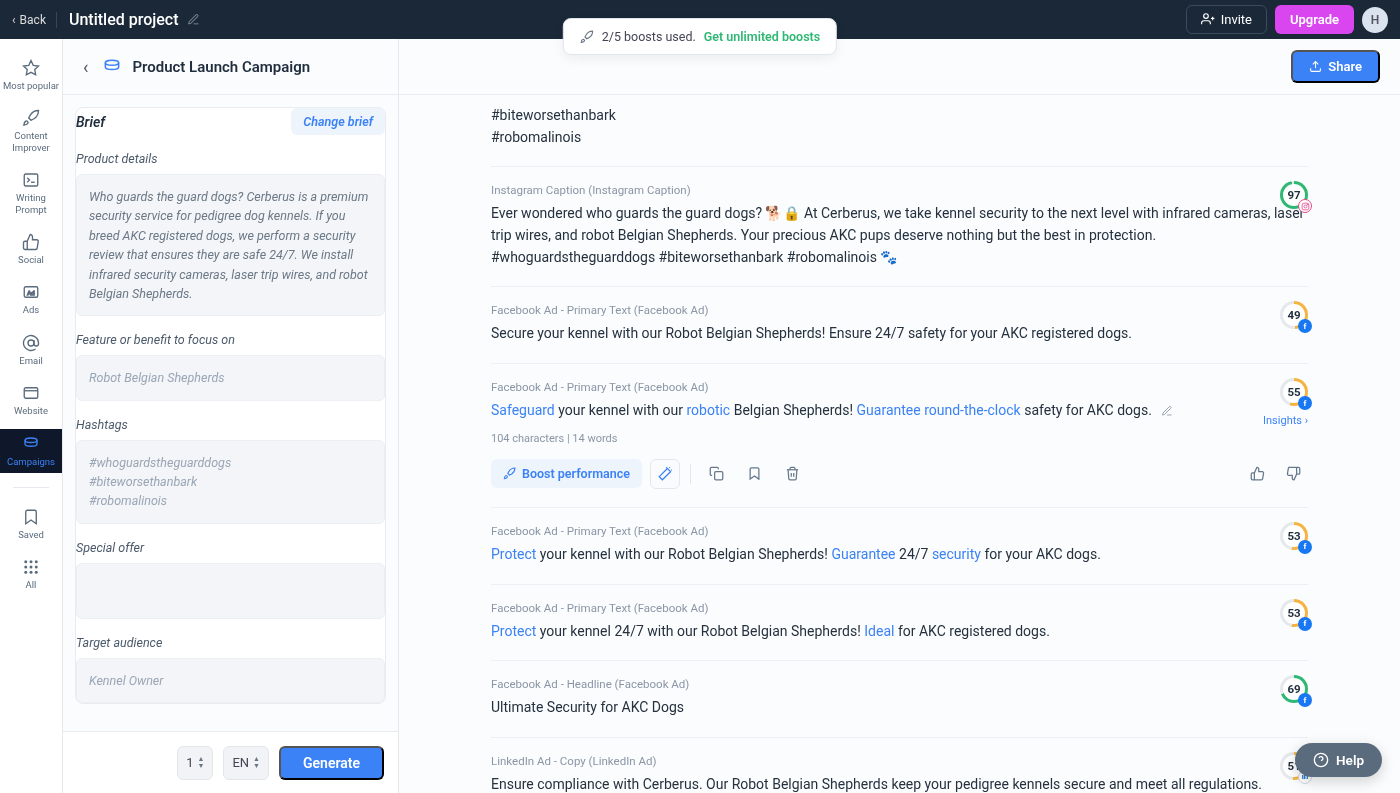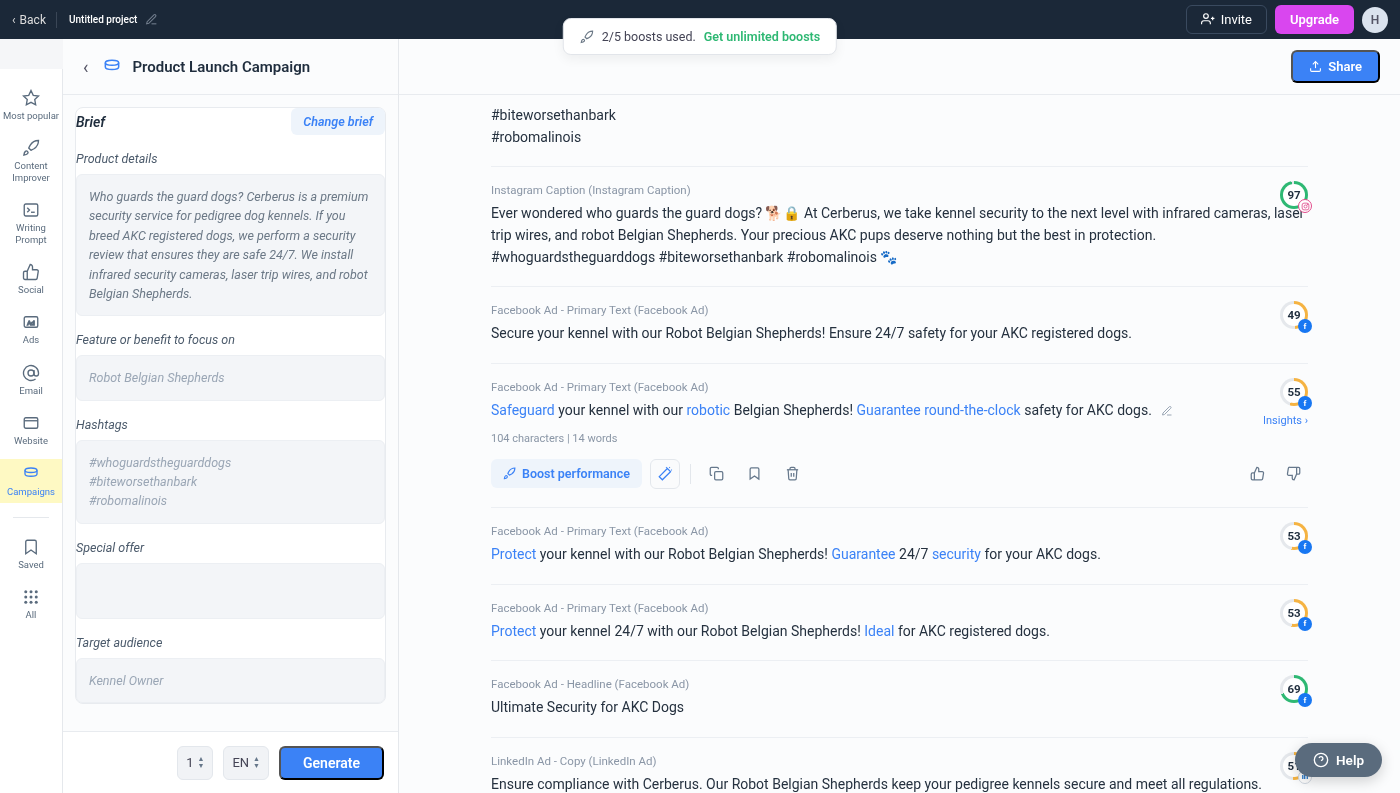--- a/index.html
+++ b/index.html
@@ -3,38 +3,38 @@
 <meta charset="utf-8">
 <style>
 * { box-sizing: border-box; margin: 0; padding: 0; font-family: -apple-system, BlinkMacSystemFont, "Segoe UI", Roboto, sans-serif; }
 html, body { height: 100%; background: #f5f6f8; color: #1f2d3d; overflow: hidden; }
 
 
 .topbar { height: 39px; background: #1b2838; color: #fff; display: flex; align-items: center; padding: 0 12px; justify-content: space-between; }
 .topbar-left { display: flex; align-items: center; gap: 10px; }
 .back-link { font-size: 12px; color: #ddd; cursor: pointer; display:flex; align-items:center; gap:4px;}
 .divider-v { width:1px; height:16px; background:#3a4656; }
-.project-title { font-size: 10px; font-weight:500; color:#fff; margin-left:2px; display:flex; align-items:center; gap:8px;}
+.project-title { font-size: 16px; font-weight:500; color:#fff; margin-left:2px; display:flex; align-items:center; gap:8px;}
 .pencil { opacity:.6; }
 .topbar-right { display:flex; align-items:center; gap:8px; }
 .btn { border-radius:6px; padding:6px 14px; font-size:13px; cursor:pointer; display:inline-flex; align-items:flex-start; gap:6px; border:1px solid transparent;}
 .btn-invite { background:transparent; border:1px solid #3a4a5f; color:#fff; }
 .btn-upgrade { background:#d946ef; color:#fff; font-weight:600;}
 .avatar { width:26px; height:26px; border-radius:50%; background:#dbe3ee; color:#556; display:flex; align-items:center; justify-content:center; font-size:12px; font-weight:600;}
 
 .boost-banner { position:absolute; top:18px; left:50%; transform:translateX(-50%); background:#fff; border:1px solid #e2e5ea; border-radius:8px; padding:10px 16px; font-size:12.5px; color:#445; display:flex; align-items:center; gap:8px; box-shadow:0 4px 12px rgba(0,0,0,.06); z-index:20;}
 .boost-banner a { color:#2eb873; font-weight:600; text-decoration:none;}
 
 .app-body { display:flex; height: calc(100% - 39px); }
 
 
-.sidebar { width:63px; background:#fff; border-right:1px solid #e5e8ec; padding-top:14px; display:flex; flex-direction:column; align-items:center; gap:6px;margin-top:30px;}
+.sidebar { width:63px; background:#fff; border-right:1px solid #e5e8ec; padding-top:14px; display:flex; flex-direction:column; align-items:center; gap:6px;}
 .nav-item { width:100%; display:flex; flex-direction:column; align-items:center; gap:3px; font-size:9.5px; color:#5a6b7d; padding:6px 0; cursor:pointer; line-height:1.2; text-align:center;}
 .nav-item svg, .nav-item .icon { width:18px; height:18px; }
-.nav-item.active { background:#fef9c3; color:#3b82f6; }
+.nav-item.active { background:#0f172a; color:#3b82f6; }
 .nav-sep { width:36px; height:1px; background:#e5e8ec; margin:8px 0;}
 
 
 .brief-col { width:336px; border-right:1px solid #e5e8ec; background:#fbfcfd; display:flex; flex-direction:column; }
 .brief-header { height:56px; display:flex; align-items:center; gap:10px; padding:0 16px; border-bottom:1px solid #e8ebef;}
 .back-chev { font-size:18px; color:#556; cursor:pointer; padding:4px;}
 .book-icon { width:20px; height:20px; color:#3b82f6;}
 .brief-title { font-size:15px; font-weight:600;}
 .brief-scroll { flex:1; overflow-y:auto; padding:12px;}
 .card { background:#fff; border:1px solid #e8ebef; border-radius:8px; font-style:italic;}

